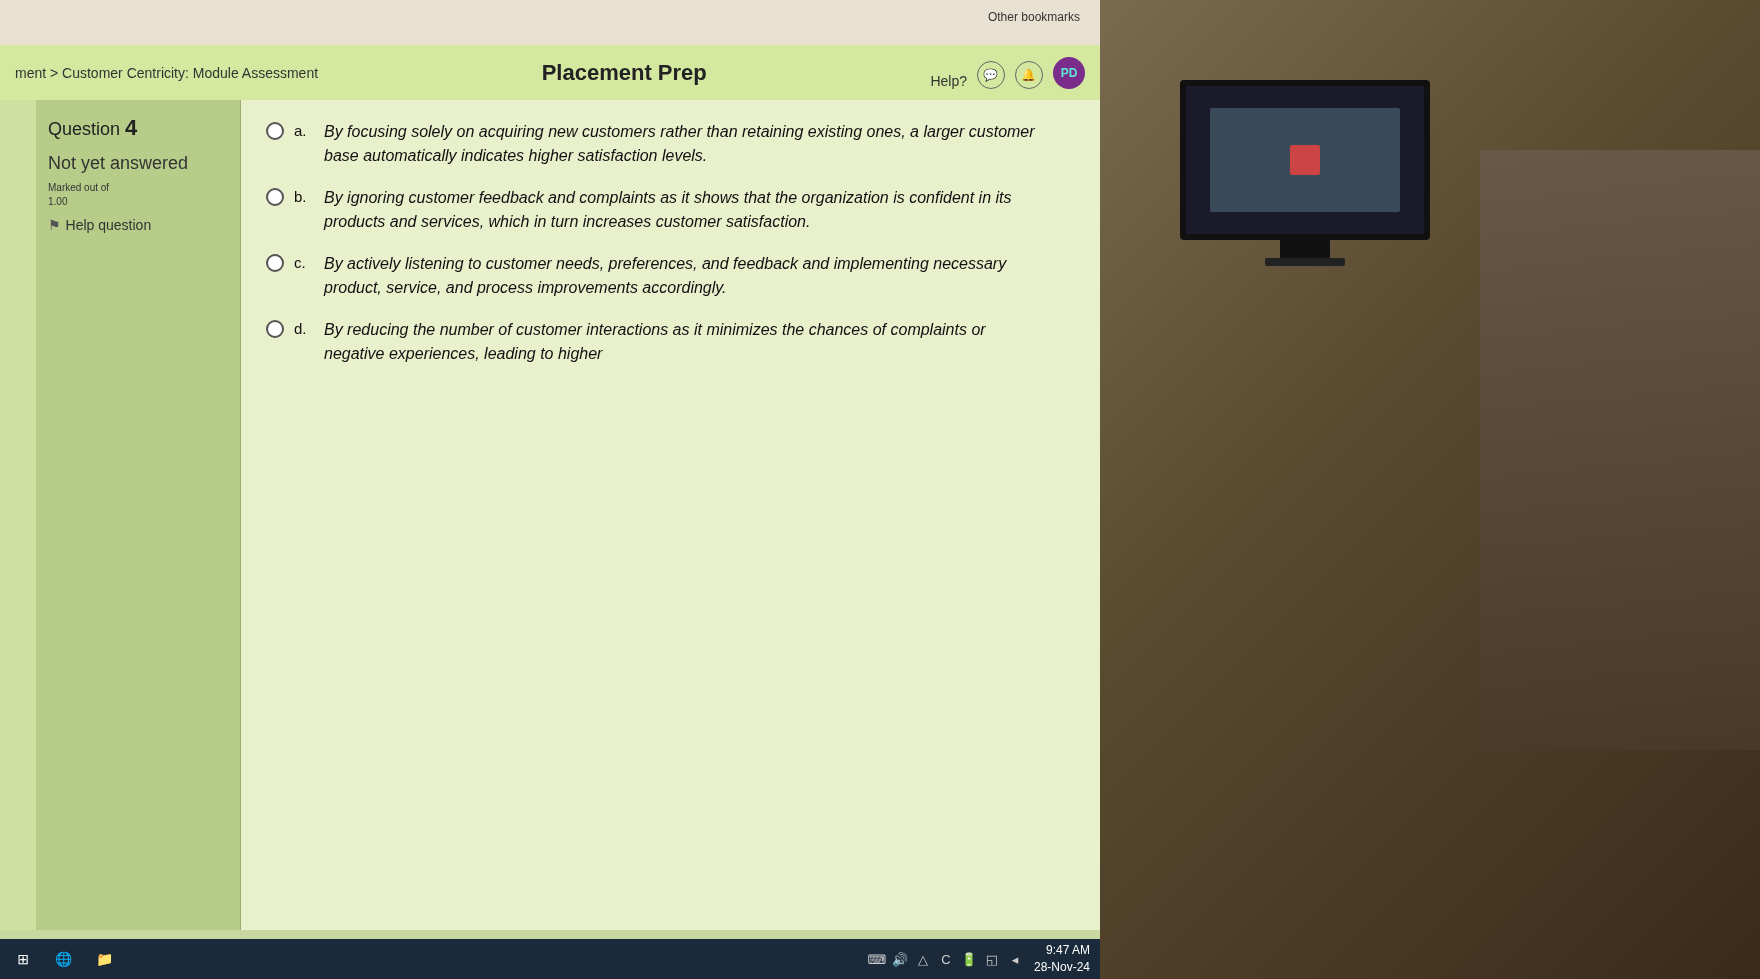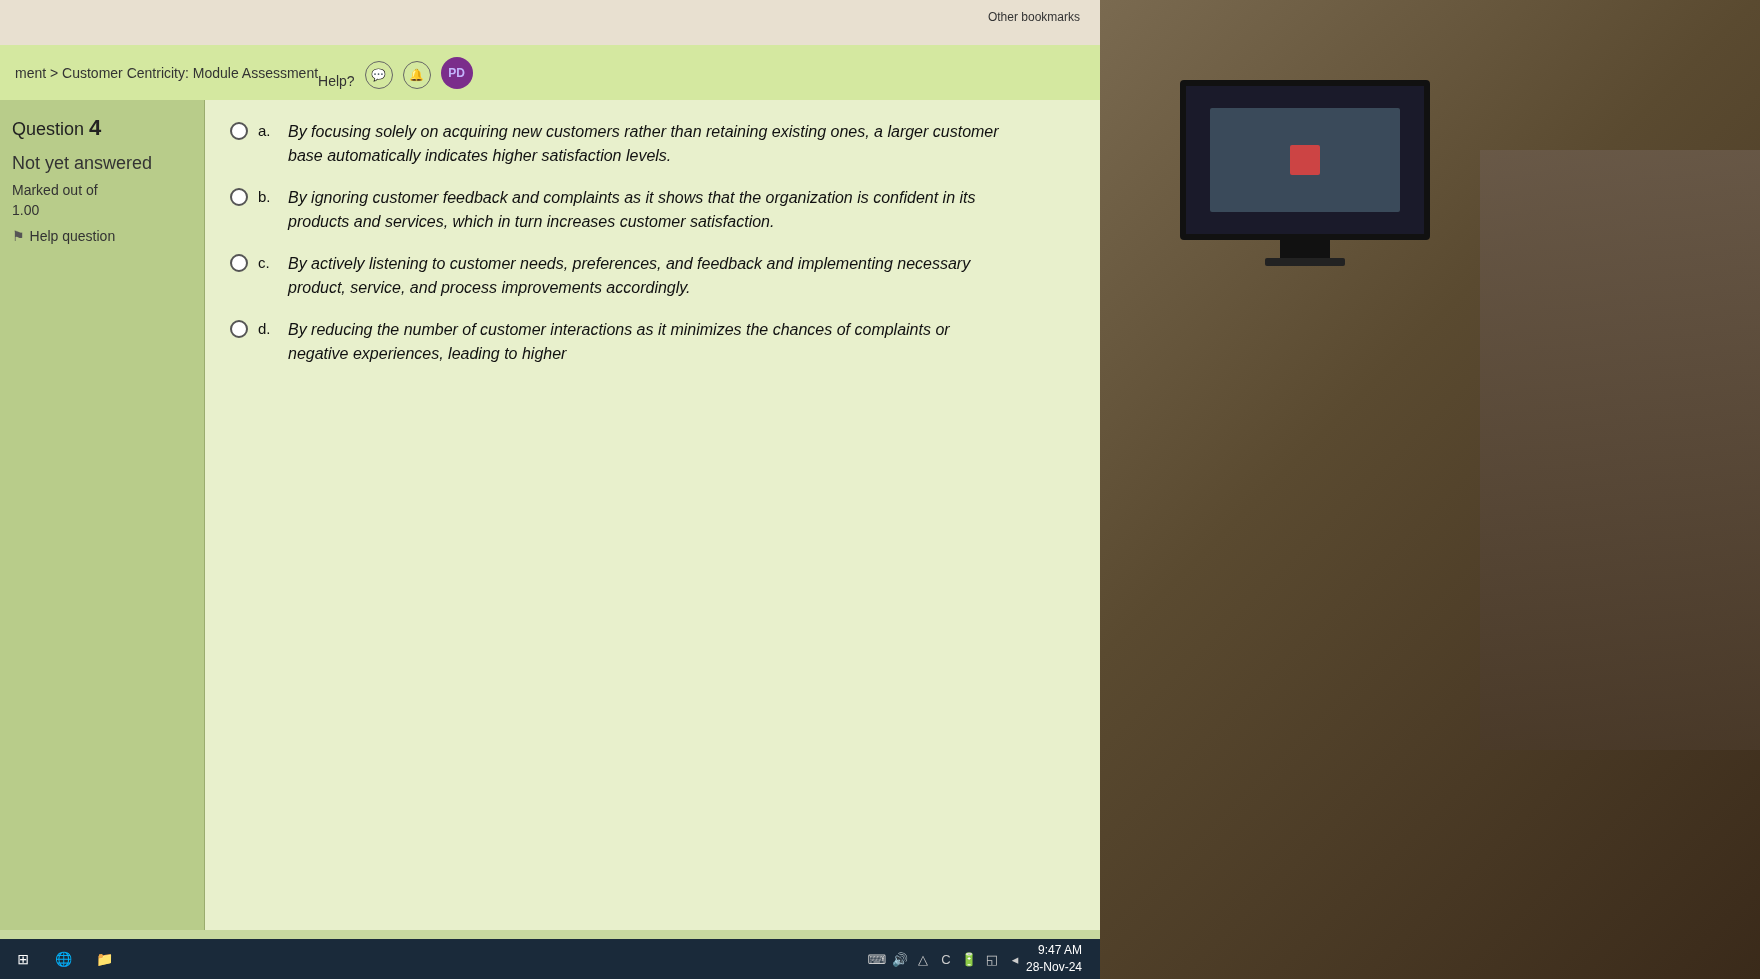--- a/index.html
+++ b/index.html
@@ -98,34 +98,35 @@
     }
 
     .nav-avatar {
       width: 32px;
       height: 32px;
       background: #7B2D8B;
       border-radius: 50%;
       display: flex;
       align-items: center;
       justify-content: center;
-      color: #c4b5fd;
+      color: #5eead4;
       font-size: 12px;
       font-weight: bold;
     }
 
     
     .main-content {
       position: absolute;
       top: 100px;
       left: 0;
       width: 1256px;
       height: 830px;
       background: #d0e0a0;
       display: flex;
+      padding-left: 36px;
     }
 
     
     .sidebar {
       width: 205px;
       min-width: 205px;
       background: #b8cc8a;
       padding: 15px 12px;
       border-right: 1px solid #9aab6e;
     }
@@ -143,21 +144,21 @@
     }
 
     .status-not-answered {
       font-size: 18px;
       color: #333;
       margin-bottom: 5px;
       line-height: 1.4;
     }
 
     .status-marked {
-      font-size: 14px;
+      font-size: 10px;
       color: #333;
       margin-bottom: 5px;
       line-height: 1.4;
     }
 
     .flag-question {
       display: flex;
       align-items: center;
       gap: 5px;
       font-size: 14px;
@@ -275,21 +276,21 @@
       height: 24px;
       display: flex;
       align-items: center;
       justify-content: center;
       font-size: 14px;
       color: white;
     }
 
     .taskbar-time {
       position: absolute;
-      right: 18px;
+      right: 10px;
       color: white;
       font-size: 12px;
       text-align: right;
       line-height: 1.4;
     }
 
     .taskbar-icons-group {
       display: flex;
       align-items: center;
       gap: 3px;
@@ -313,20 +314,21 @@
 <div class="screen-bg"></div>
 
 <div class="browser-top">
   <div class="browser-top-right">
     <span>Other bookmarks</span>
   </div>
 </div>
 
 <div class="nav-area">
   <div class="nav-breadcrumb">ment &gt; Customer Centricity: Module Assessment</div>
+  <div class="nav-title">Placement Prep</div>
   <div class="nav-right">
     <span class="nav-help">Help?</span>
     <div class="nav-icon">💬</div>
     <div class="nav-icon">🔔</div>
     <div class="nav-avatar">PD</div>
   </div>
 </div>
 
 <div class="main-content">
 

